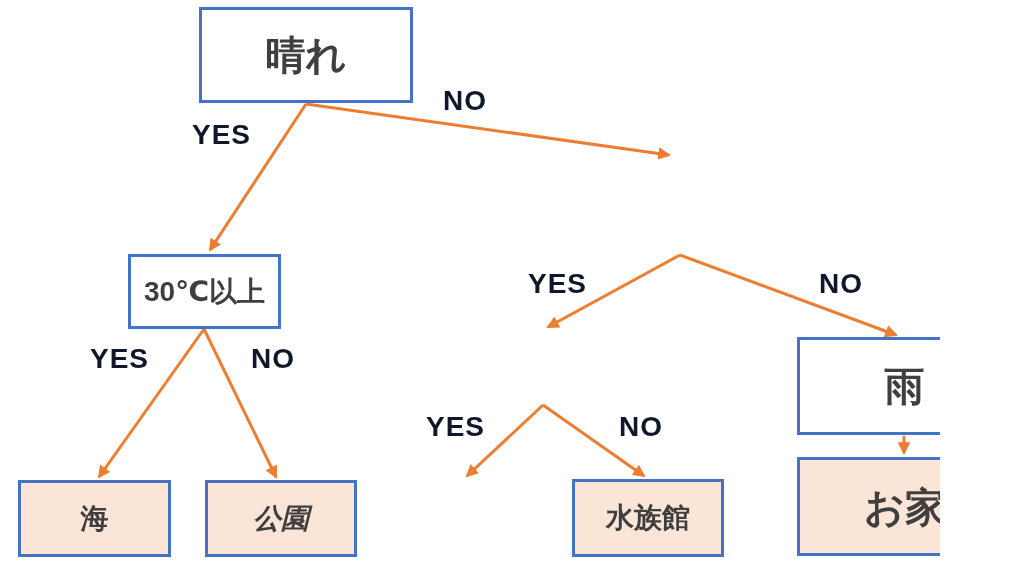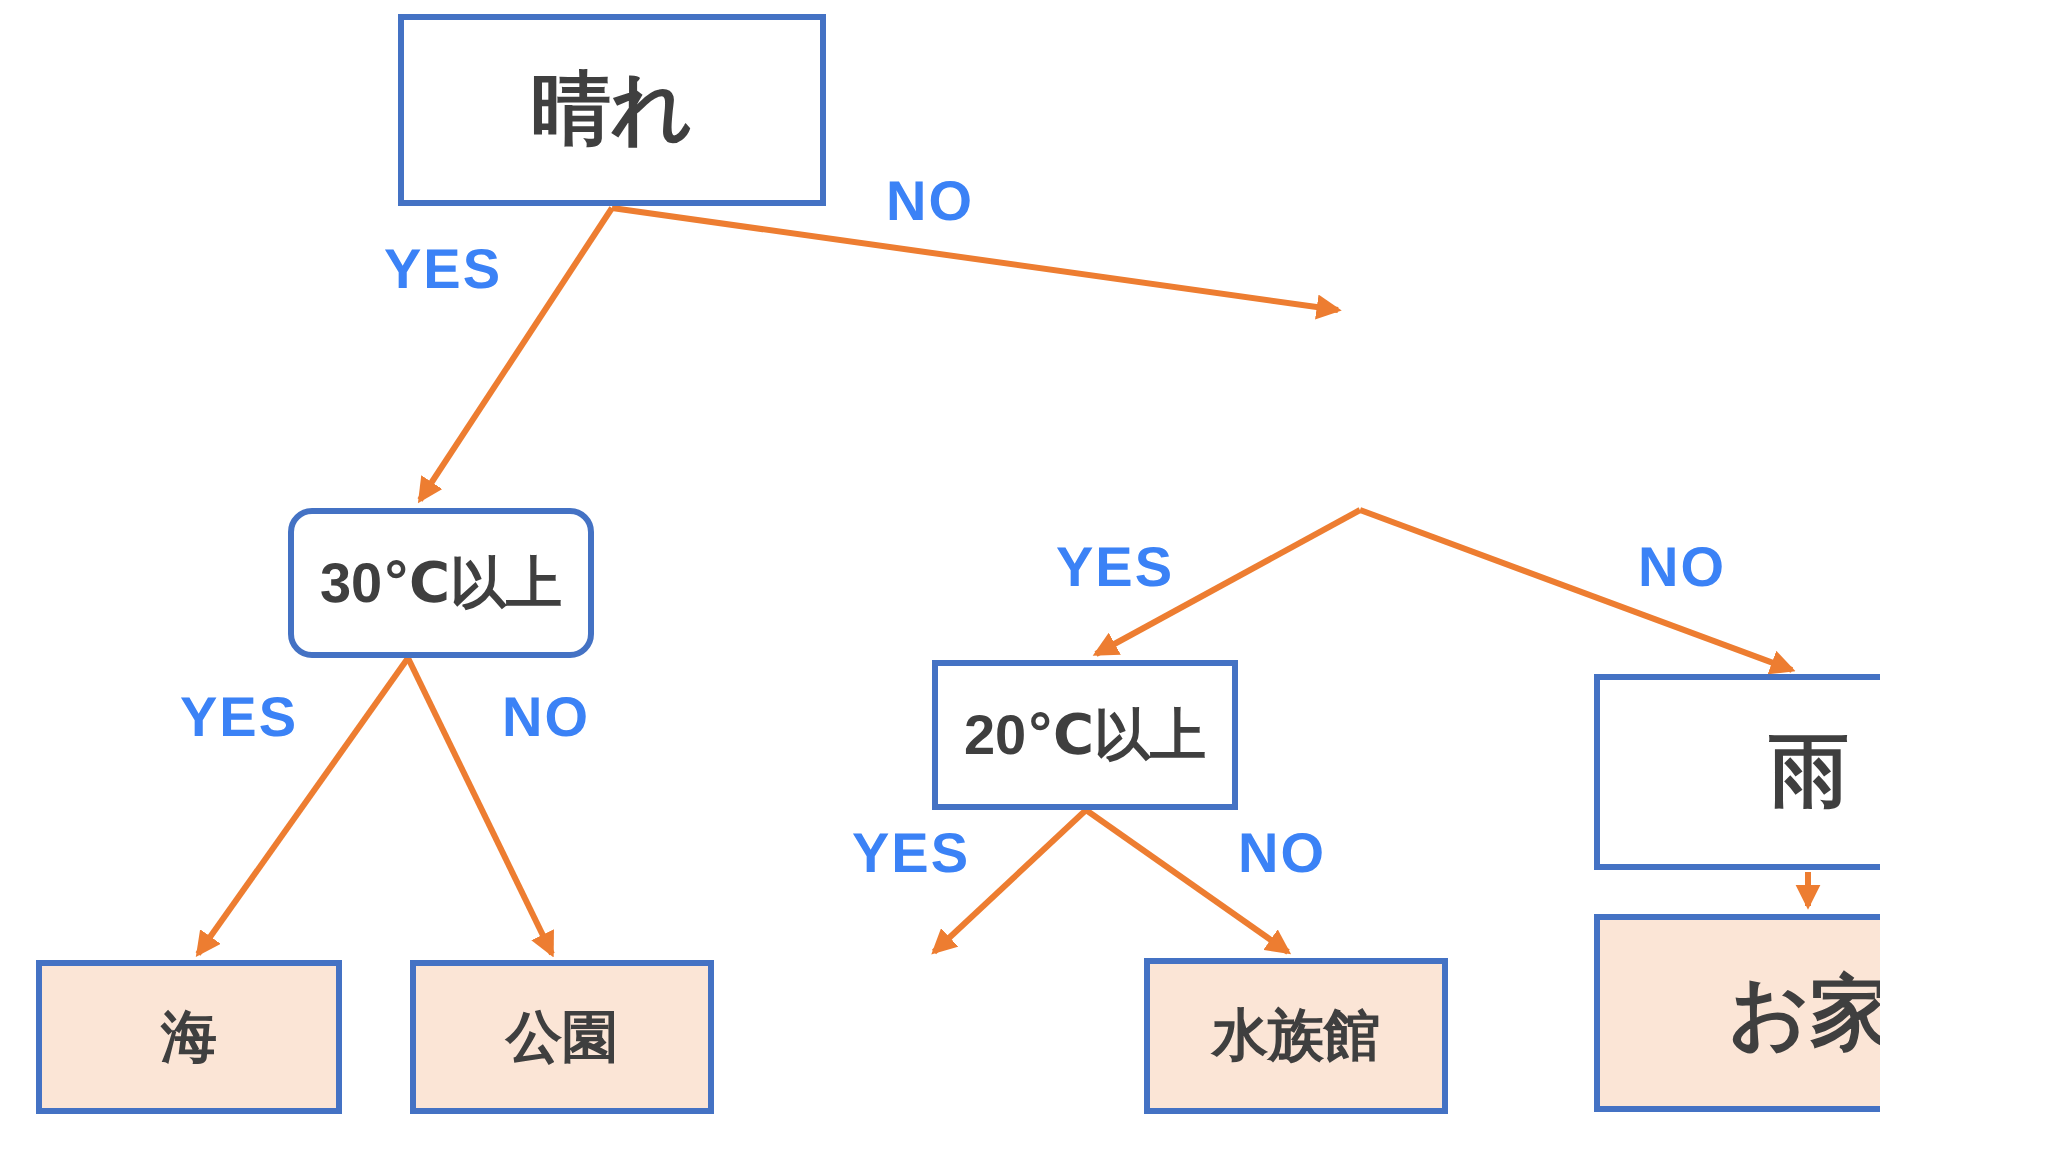--- a/index.html
+++ b/index.html
@@ -35,36 +35,36 @@
     justify-content: center;
     text-align: center;
     line-height: 1;
   }
   .node.leaf { background: #FBE5D6; }
   .node.big   { font-size: 40px; }
   .node.small { font-size: 28px; }
 
   .branch-label {
     position: absolute;
-    color: #3b82f6;
+    color: #0f172a;
     font-weight: bold;
     font-size: 28px;
     line-height: 1;
     letter-spacing: 1px;
     white-space: nowrap;
   }
 
   
   #node-sunny    { left: 199px; top:   7px; width: 214px; height:  96px; }
   #node-cloudy   { left: 572px; top: 158px; width: 216px; height:  98px; }
-  #node-temp30   { left: 144px; top: 254px; width: 153px; height:  75px; border-radius: 12px; }
+  #node-temp30   { left: 128px; top: 254px; width: 153px; height:  75px; }
   #node-temp20   { left: 466px; top: 330px; width: 153px; height:  75px; }
   #node-rain     { left: 797px; top: 337px; width: 215px; height:  98px; }
   #node-sea      { left:  18px; top: 480px; width: 153px; height:  77px; }
-  #node-park     { left: 205px; top: 480px; width: 152px; height:  77px; }
+  #node-park     { left: 205px; top: 480px; width: 152px; height:  77px; font-style: italic; }
   #node-zoo      { left: 387px; top: 479px; width: 151px; height:  78px; }
   #node-aquarium { left: 572px; top: 479px; width: 152px; height:  78px; }
   #node-home     { left: 797px; top: 457px; width: 215px; height:  99px; }
 
   
   #label-sunny-yes  { left: 192px; top: 121px; }
   #label-sunny-no   { left: 443px; top:  87px; }
   #label-cloudy-yes { left: 528px; top: 270px; }
   #label-cloudy-no  { left: 819px; top: 270px; }
   #label-temp30-yes { left:  90px; top: 345px; }
@@ -91,21 +91,20 @@
       <line x1="204" y1="329" x2="99" y2="477" marker-end="url(#arrowhead)"></line>
       <line x1="204" y1="329" x2="276" y2="477" marker-end="url(#arrowhead)"></line>
       <line x1="543" y1="405" x2="467" y2="476" marker-end="url(#arrowhead)"></line>
       <line x1="543" y1="405" x2="644" y2="476" marker-end="url(#arrowhead)"></line>
       <line x1="904" y1="436" x2="904" y2="453" marker-end="url(#arrowhead)"></line>
     </g>
   </svg>
 
   <div class="node big" id="node-sunny">晴れ</div>
   <div class="node small" id="node-temp30">30℃以上</div>
-  <div class="node small" id="node-temp20">20℃以上</div>
   <div class="node big" id="node-rain">雨</div>
   <div class="node small leaf" id="node-sea">海</div>
   <div class="node small leaf" id="node-park">公園</div>
   <div class="node big leaf" id="node-home">お家</div>
   <div class="node small leaf" id="node-aquarium">水族館</div>
 
   <div class="branch-label" id="label-sunny-yes">YES</div>
   <div class="branch-label" id="label-sunny-no">NO</div>
   <div class="branch-label" id="label-cloudy-yes">YES</div>
   <div class="branch-label" id="label-cloudy-no">NO</div>

